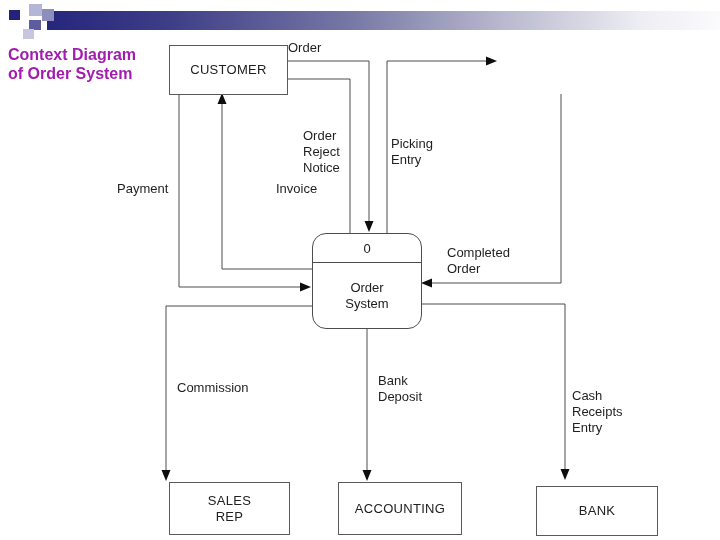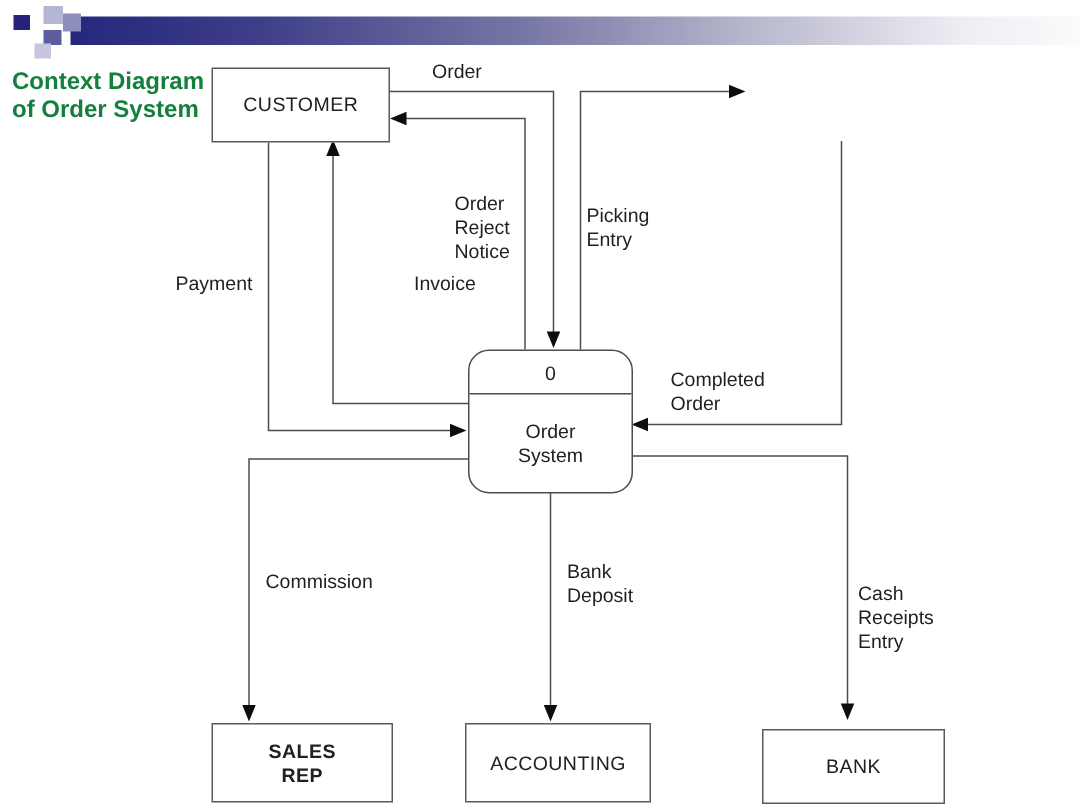--- a/index.html
+++ b/index.html
@@ -12,33 +12,33 @@
     background:linear-gradient(to right,#26267d 0%,#3d3d88 18%,#7777a5 45%,#b9b9cf 68%,#ededf3 88%,#fbfbfd 100%);}
   .sq{position:absolute;}
   .sq-b{left:29px;top:4px;width:13px;height:12px;background:#b5b5d6;}
   .sq-c{left:42px;top:9px;width:12px;height:12px;background:#8e8ebc;}
   .sq-a{left:9px;top:10px;width:11px;height:10px;background:#232379;}
   .sq-d{left:29px;top:20px;width:12px;height:10px;background:#5c5c9e;}
   .sq-e{left:23px;top:29px;width:11px;height:10px;background:#c6c6de;}
 
   .page-title{
     position:absolute;left:8px;top:45px;width:150px;
-    font-size:16px;font-weight:bold;line-height:19px;color:#15803d;
+    font-size:16px;font-weight:bold;line-height:19px;color:#a21caf;
     white-space:pre-line;
   }
 
   
   .entity{
     position:absolute;background:#ffffff;border:1px solid #5a5a5a;
     display:flex;align-items:center;justify-content:center;text-align:center;
-    font-size:13px;letter-spacing:.3px;color:#202020;line-height:16px;white-space:pre-line;
+    font-size:13px;letter-spacing:.3px;color:#202020;line-height:16px;white-space:pre-line;margin-left:28px;
   }
   .e-customer{left:141px;top:45px;width:117px;height:48px;}
   .e-warehouse{left:498px;top:44px;width:120px;height:50px;}
-  .e-salesrep{left:141px;top:482px;width:119px;height:51px;font-weight:bold;}
+  .e-salesrep{left:141px;top:482px;width:119px;height:51px;}
   .e-accounting{left:310px;top:482px;width:122px;height:51px;}
   .e-bank{left:508px;top:486px;width:120px;height:48px;}
 
   
   .process{
     position:absolute;left:312px;top:233px;width:108px;height:94px;
     background:#fff;border:1px solid #4d4d4d;border-radius:14px;
     display:flex;flex-direction:column;font-size:13px;color:#202020;
   }
   .process-number{

